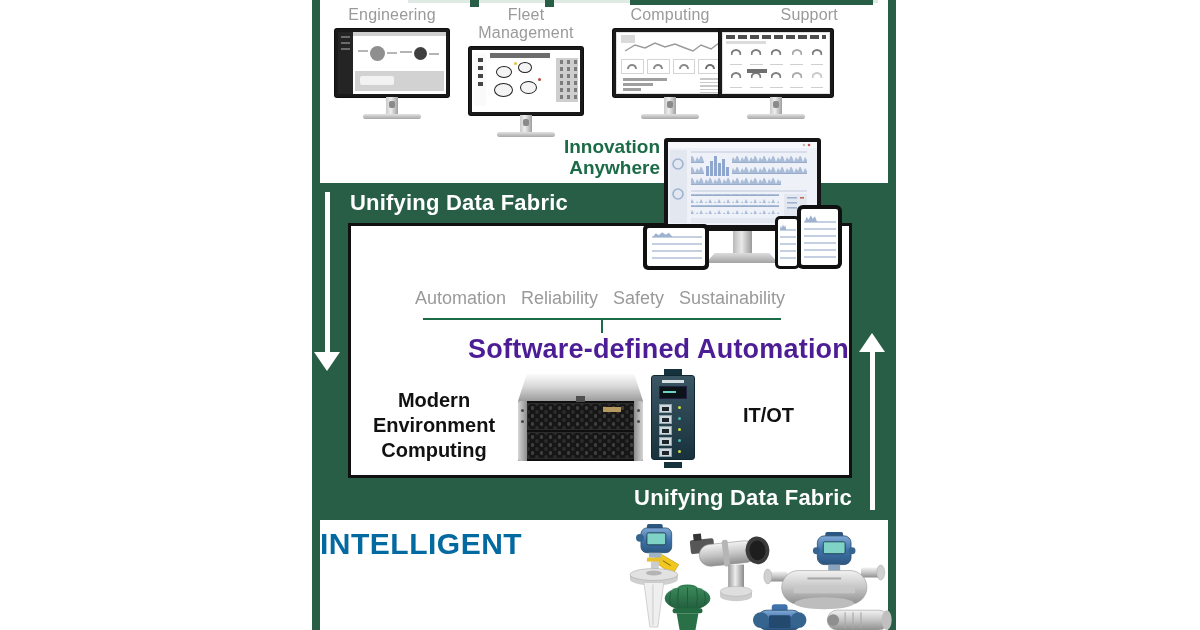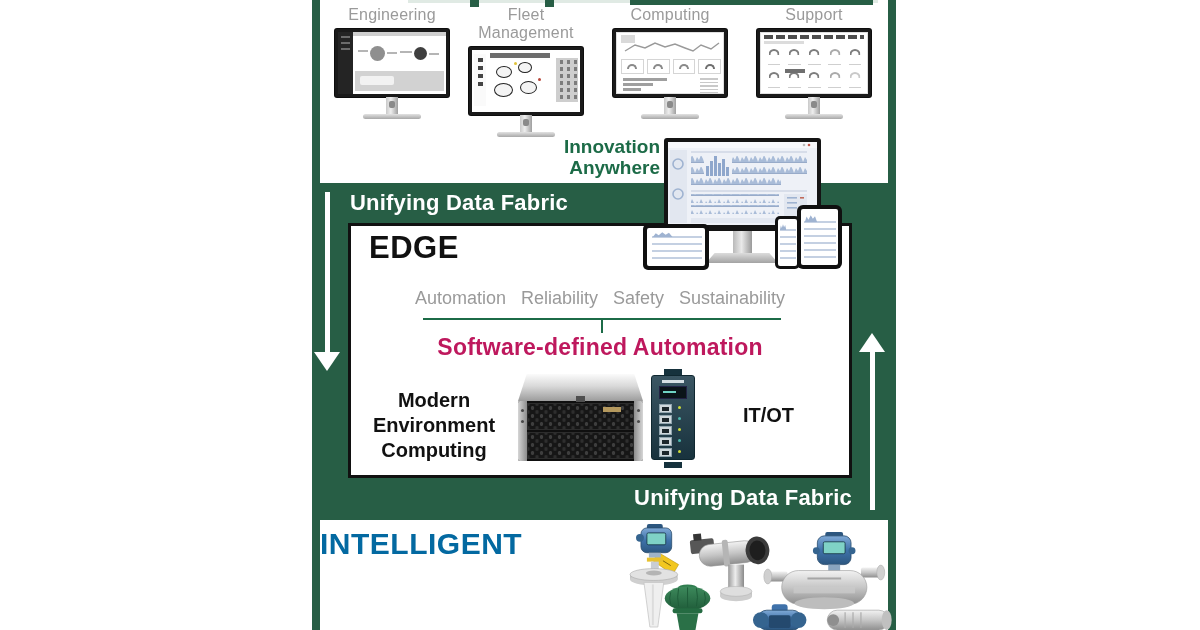--- a/index.html
+++ b/index.html
@@ -100,21 +100,21 @@
   .arrow-down .shaft { height:160px; }
   .arrow-up { left:859px; top:333px; }
   .arrow-up .shaft { height:158px; }
 
   
   .edge-box { position:absolute; left:348px; top:223px; width:504px; height:255px; background:#fff; border:3px solid #111; z-index:2; }
   .edge-title { position:absolute; left:18px; top:4px; font-size:31px; font-weight:800; color:#111; letter-spacing:.5px; }
   .pillars { position:absolute; left:0; top:62px; width:100%; display:flex; justify-content:center; gap:15px; font-size:18px; color:#9A9A9A; }
   .pillar-line { position:absolute; left:72px; top:92px; width:358px; height:2px; background:#1C6B47; }
   .pillar-tick { position:absolute; left:250px; top:92px; width:2px; height:15px; background:#1C6B47; }
-  .edge-headline { position:absolute; left:0; top:108px; width:100%; text-align:center; font-size:23px; font-weight:700; color:#be185d; letter-spacing:.2px; }
+  .edge-headline { position:absolute; left:0; top:108px; width:100%; text-align:right; font-size:27px; font-weight:700; color:#4c1d95; letter-spacing:.2px; }
   .edge-caption { position:absolute; font-weight:800; color:#111; font-size:20px; line-height:25px; text-align:center; }
   .cap-left { left:2px; top:162px; width:162px; }
   .cap-right { left:345px; top:177px; width:145px; }
 
   
   .server { position:absolute; left:167px; top:148px; width:125px; height:90px; }
   .server .lid { position:relative; height:27px; background:linear-gradient(180deg,#fbfbfb,#d9d9d9 45%,#9c9c9c); clip-path:polygon(7% 0,93% 0,100% 100%,0 100%); }
   .server .latch { position:absolute; left:58px; top:22px; width:9px; height:6px; background:#4f4f4f; z-index:2; }
   .server .body { position:relative; height:60px; background:#0f0f0f; border-radius:2px; overflow:hidden; }
   .server .unit { position:absolute; left:9px; right:9px; height:27px; background-color:#161616;
@@ -235,21 +235,21 @@
             <i></i>
             <i></i>
             <i></i>
           </div>
       </div>
     </div>
     <div class="stand-neck"></div>
     <div class="stand-base"></div>
   </div>
 
-  <div class="monitor-group" style="left:752px;">
+  <div class="monitor-group" style="left:714px;text-align:right;">
     <div class="monitor-label">Support</div>
     <div class="monitor">
       <div class="screen scr-sup">
         <div class="tb"></div>
           <div class="tb2"></div>
         <div class="grid">
           <div class="cell">
               <div class="arc"></div>
               <i></i>
             </div>
@@ -359,21 +359,20 @@
   <div class="arrow arrow-down">
     <div class="shaft"></div>
       <div class="head-down"></div>
   </div>
   <div class="arrow arrow-up">
     <div class="head-up"></div>
       <div class="shaft"></div>
   </div>
 
   <div class="edge-box">
-    <div class="edge-title">EDGE</div>
 
     <div class="pillars">
       <span>Automation</span>
       <span>Reliability</span>
       <span>Safety</span>
       <span>Sustainability</span>
     </div>
     <div class="pillar-line"></div>
     <div class="pillar-tick"></div>
 

